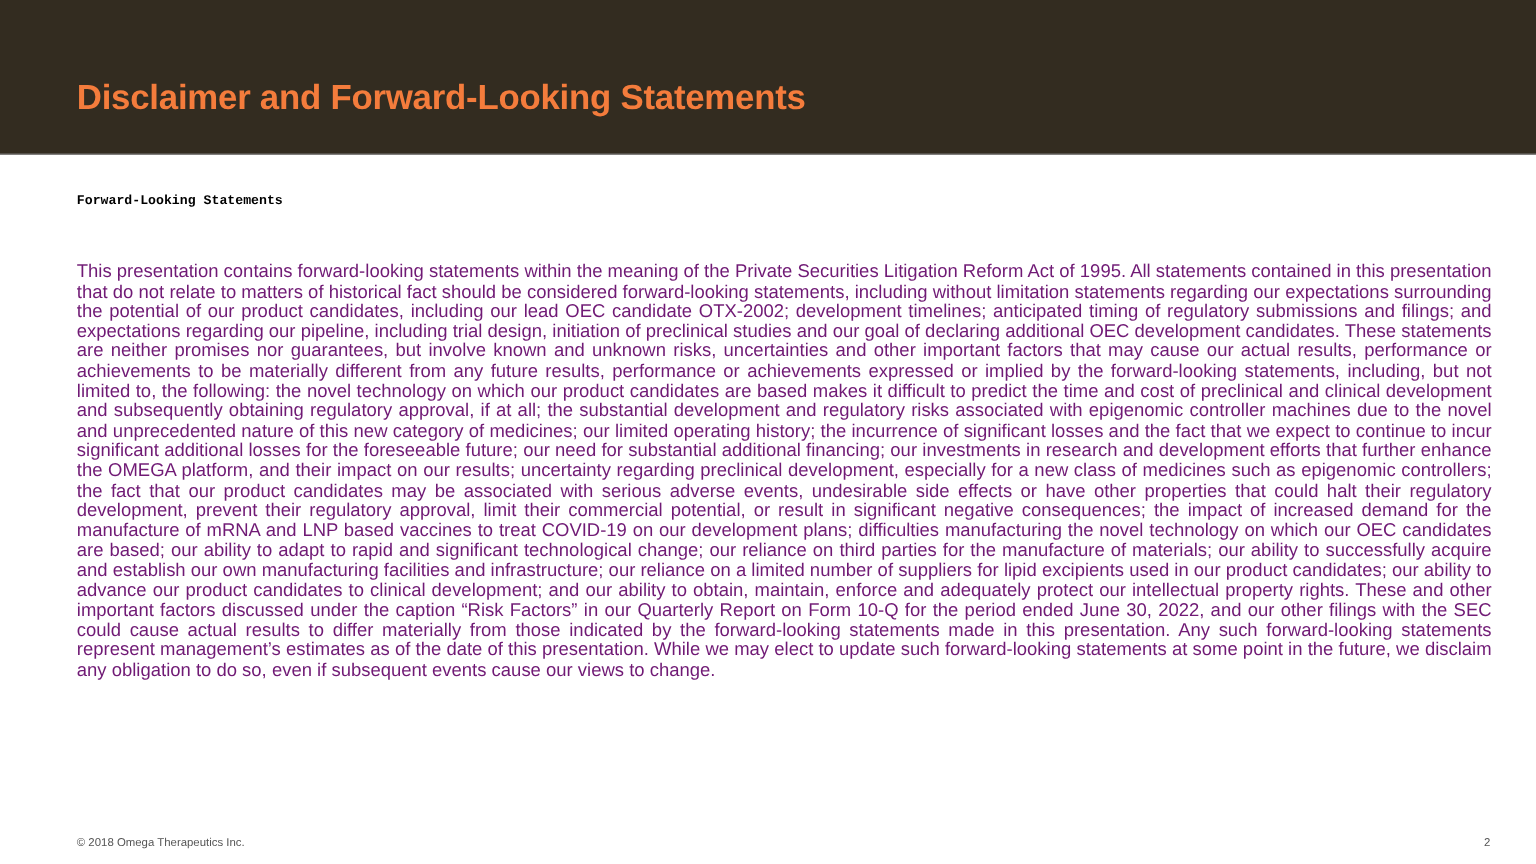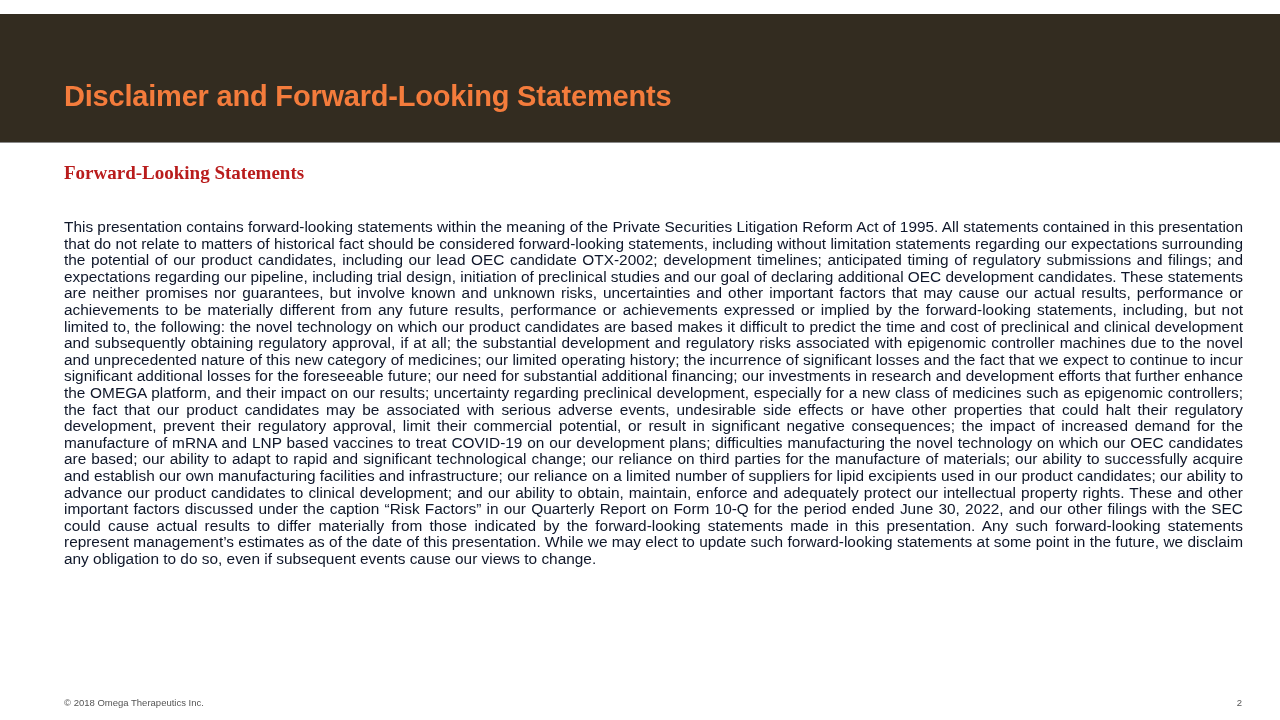--- a/index.html
+++ b/index.html
@@ -15,54 +15,53 @@
       font-family: "Liberation Sans", sans-serif;
     }
     .header {
       position: absolute;
       left: 0;
       top: 0;
       width: 1280px;
       height: 128px;
       background: #332c20;
       border-bottom: 1px solid #8a8a8a;
-      margin-top: 14px;
     }
     .title {
       position: absolute;
       left: 64px;
       top: 66px;
       margin: 0;
       font-family: "Liberation Sans", sans-serif;
       font-weight: bold;
       font-size: 29px;
       letter-spacing: -0.2px;
       color: #f47c3c;
       white-space: nowrap;
     }
     .subhead {
       position: absolute;
       left: 64px;
       top: 162px;
       margin: 0;
-      font-family: Liberation Serif, serif;
+      font-family: Liberation Mono, monospace;
       font-weight: bold;
-      font-size: 19px;
-      color: #b91c1c;
+      font-size: 11px;
+      color: #000000;
     }
     .body-text {
       position: absolute;
       left: 64px;
       top: 219px;
       width: 1179px;
       margin: 0;
       font-family: "Liberation Sans", sans-serif;
       font-size: 15.4px;
       line-height: 16.6px;
-      color: #0f172a;
+      color: #701a75;
       text-align: justify;
       hyphens: none;
     }
     .footer-left {
       position: absolute;
       left: 64px;
       top: 697px;
       font-family: "Liberation Sans", sans-serif;
       font-size: 9.5px;
       color: #555555;

